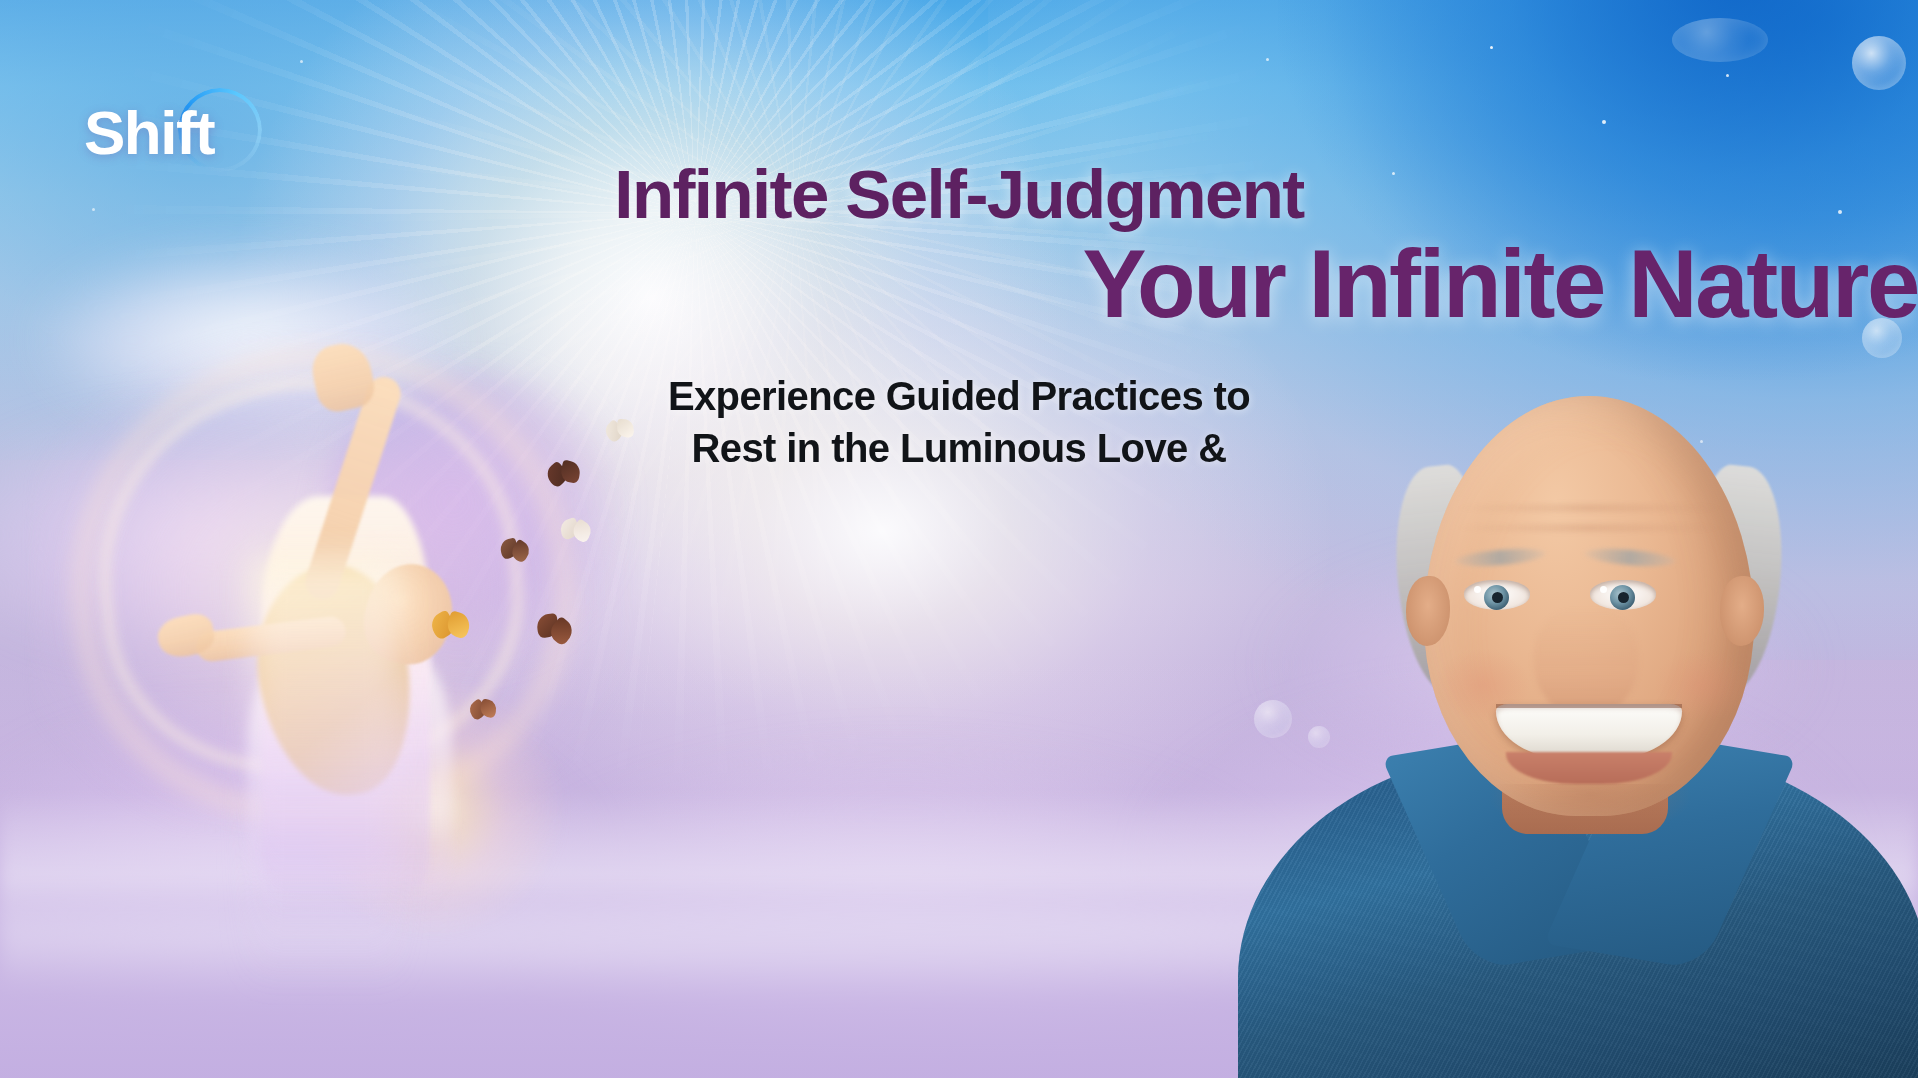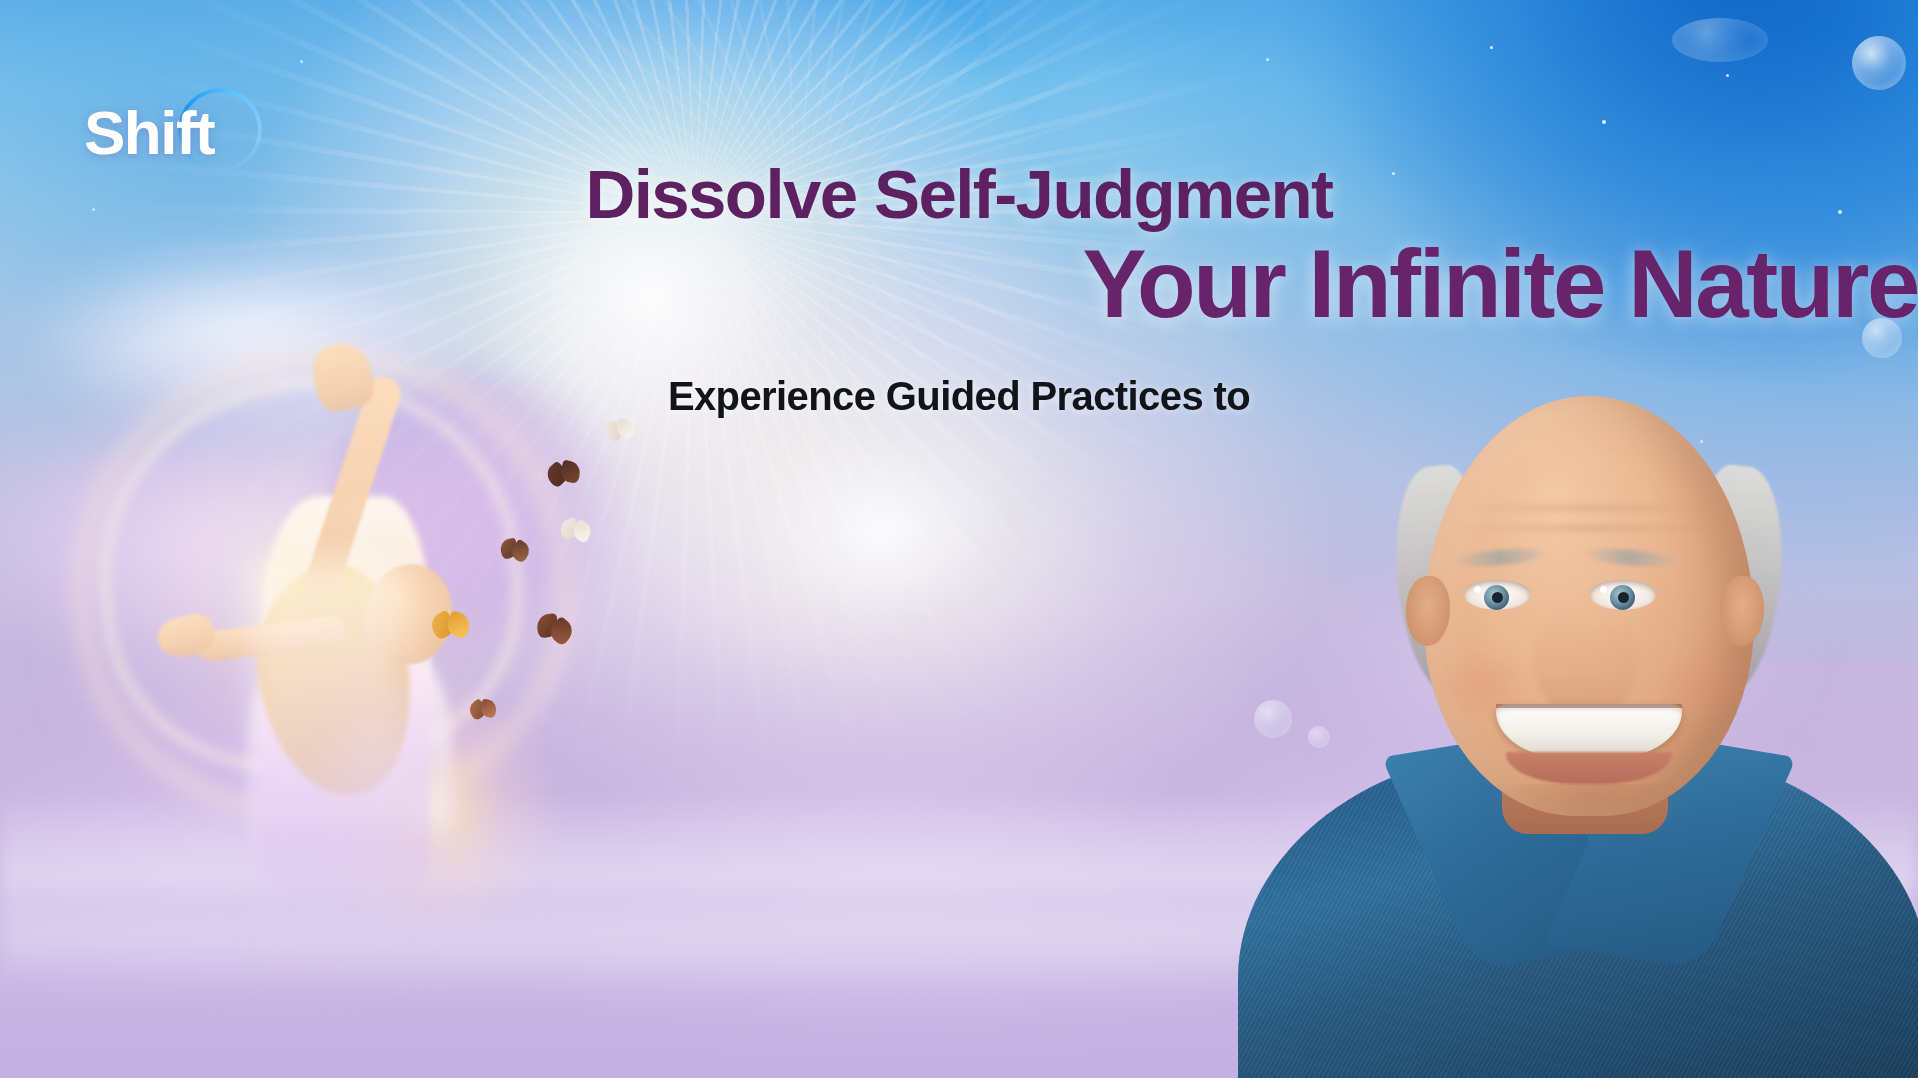--- a/index.html
+++ b/index.html
@@ -629,21 +629,22 @@
     <div class="chin-shadow"></div>
   </div>
 
   <div class="logo">
     <div class="logo-ring"></div>
     <div class="logo-text">Shift</div>
   </div>
 
   <div class="copy">
     <div class="headline">
-      <span class="ln1">Dissolve Self-Judgment</span>
+      <span class="ln1">Infinite Self-Judgment</span>
       <span class="headline-big">Your Infinite Nature</span>
     </div>
     <div class="subcopy">
       <span>Experience Guided Practices to</span>
+      <span>Rest in the Luminous Love &amp;</span>
     </div>
   </div>
 
 </div>
 
 </body></html>

